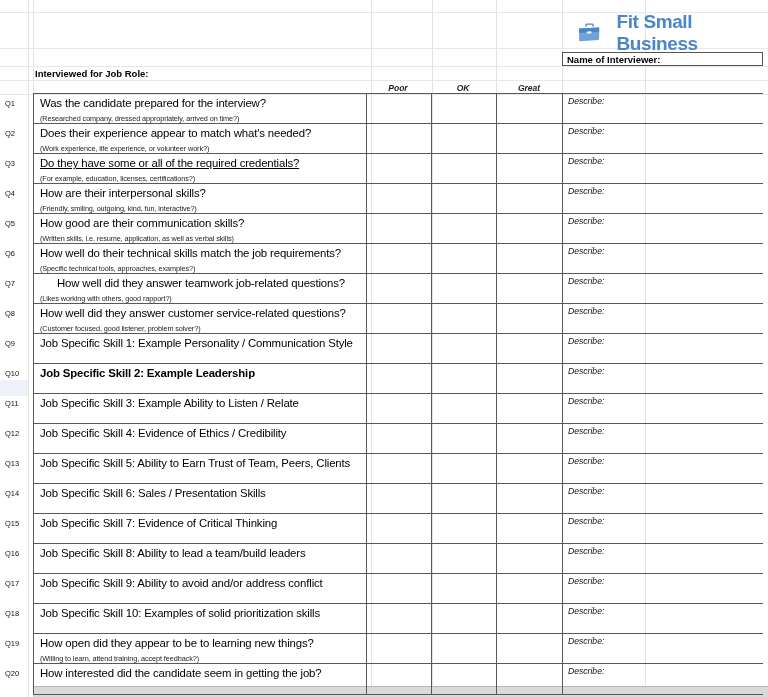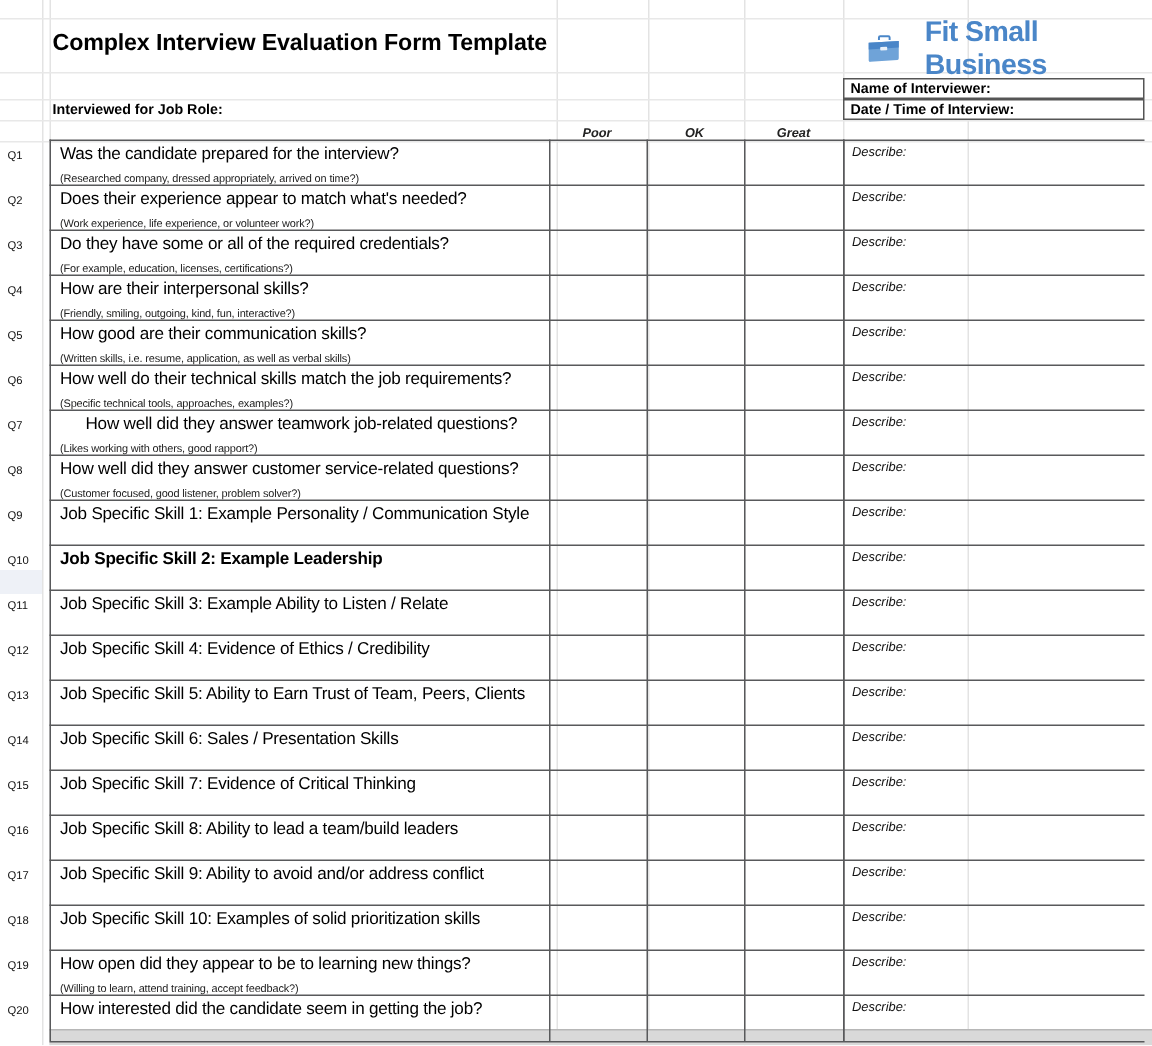--- a/index.html
+++ b/index.html
@@ -151,39 +151,37 @@
       <div class="vgrid" style="left: 496px;"></div>
       <div class="vgrid" style="left: 562px;"></div>
       <div class="vgrid" style="left: 645px;"></div>
       <div class="hgrid" style="top: 12px;"></div>
       <div class="hgrid" style="top: 48px;"></div>
       <div class="hgrid" style="top: 66px;"></div>
       <div class="hgrid" style="top: 80px;"></div>
       <div class="hgrid" style="top: 94px;"></div>
     </div>
 
-  <div class="cell title" style="left:35px; top:16px; width:330px; height:26px;">Complex Interview Evaluation Form Template</div>
 
   <div class="logo-wrap" style="left:578px; top:11px;">
     <svg class="briefcase" width="24" height="20" viewBox="0 0 24 20">
       <path d="M8.5 3.2 L8.5 1.4 Q8.5 0.6 9.4 0.6 L15.2 0.6 Q16.1 0.6 16.1 1.4 L16.1 3.2" fill="none" stroke="#4a86c8" stroke-width="1.4"></path>
       <path d="M1.2 5.2 L22.6 4.0 L22.6 16.2 Q22.6 17.2 21.6 17.4 L2.4 18.8 Q1.2 18.9 1.2 17.8 Z" fill="#6fa3d8"></path>
       <path d="M1.2 5.2 L22.6 4.0 L22.6 8.6 L1.2 10.0 Z" fill="#4a86c8"></path>
       <rect x="9.4" y="8.2" width="5.0" height="2.4" rx="0.6" fill="#eaf1f9" transform="rotate(-3 11.9 9.4)"></rect>
     </svg>
     <span class="logo-text">Fit Small Business</span>
   </div>
 
   <div class="cell" style="left:140px; top:53px; width:220px; height:13px;"></div>
 
   <div class="cell lbl-bold" style="left:35px; top:67px; width:220px; height:13px;">Interviewed for Job Role:</div>
   <div class="cell" style="left:160px; top:67px; width:200px; height:13px;"></div>
 
   <div class="cell lbl-bold boxed" style="left:562px; top:52px; width:201px; height:14px;">Name of Interviewer:</div>
-  <div class="cell lbl-bold boxed" style="left:562px; top:66px; width:201px; height:14px;">Date / Time of Interview:</div>
 
   <div class="cell rate-head" style="left:366px; top:82px; width:64px; height:12px;">Poor</div>
   <div class="cell rate-head" style="left:431px; top:82px; width:64px; height:12px;">OK</div>
   <div class="cell rate-head" style="left:497px; top:82px; width:64px; height:12px;">Great</div>
 
   <div class="tint" style="left:0px; top:380px; width:28px; height:16px;"></div>
 
   <div id="rows">
       <div class="cell qnum" style="left:0px; top:95px; width:28px; height:16px;">Q1</div>
       <div class="cell qmain" style="left:33px; top:94px; width:335px; height:18px;">Was the candidate prepared for the interview?</div>
@@ -193,21 +191,21 @@
       <div class="cell" style="left:497px; top:94px; width:64px; height:30px;"></div>
       <div class="cell describe" style="left:563px; top:94px; width:200px; height:30px;">Describe:</div>
       <div class="cell qnum" style="left:0px; top:125px; width:28px; height:16px;">Q2</div>
       <div class="cell qmain" style="left:33px; top:124px; width:335px; height:18px;">Does their experience appear to match what's needed?</div>
       <div class="cell qsub" style="left:33px; top:142px; width:335px; height:12px;">(Work experience, life experience, or volunteer work?)</div>
       <div class="cell" style="left:366px; top:124px; width:64px; height:30px;"></div>
       <div class="cell" style="left:431px; top:124px; width:64px; height:30px;"></div>
       <div class="cell" style="left:497px; top:124px; width:64px; height:30px;"></div>
       <div class="cell describe" style="left:563px; top:124px; width:200px; height:30px;">Describe:</div>
       <div class="cell qnum" style="left:0px; top:155px; width:28px; height:16px;">Q3</div>
-      <div class="cell qmain" style="left:33px; top:154px; width:335px; height:18px;">Do they have some or all of the required credentials?</div>
+      <div class="cell qmain" style="left:33px; top:154px; width:335px; height:18px;text-decoration:underline;">Do they have some or all of the required credentials?</div>
       <div class="cell qsub" style="left:33px; top:172px; width:335px; height:12px;">(For example, education, licenses, certifications?)</div>
       <div class="cell" style="left:366px; top:154px; width:64px; height:30px;"></div>
       <div class="cell" style="left:431px; top:154px; width:64px; height:30px;"></div>
       <div class="cell" style="left:497px; top:154px; width:64px; height:30px;"></div>
       <div class="cell describe" style="left:563px; top:154px; width:200px; height:30px;">Describe:</div>
       <div class="cell qnum" style="left:0px; top:185px; width:28px; height:16px;">Q4</div>
       <div class="cell qmain" style="left:33px; top:184px; width:335px; height:18px;">How are their interpersonal skills?</div>
       <div class="cell qsub" style="left:33px; top:202px; width:335px; height:12px;">(Friendly, smiling, outgoing, kind, fun, interactive?)</div>
       <div class="cell" style="left:366px; top:184px; width:64px; height:30px;"></div>
       <div class="cell" style="left:431px; top:184px; width:64px; height:30px;"></div>

